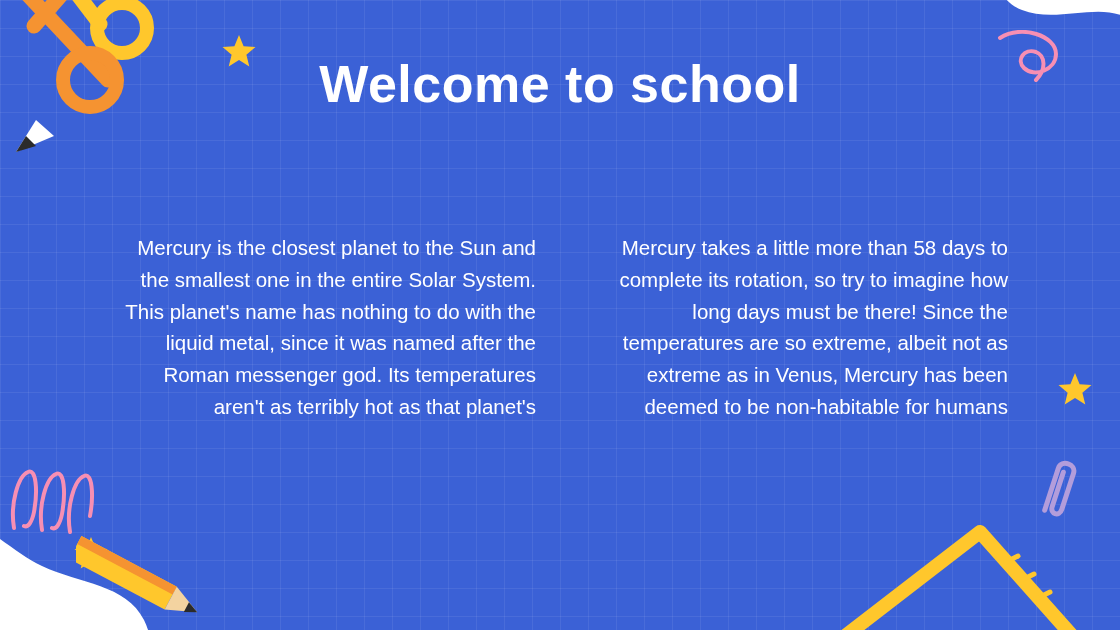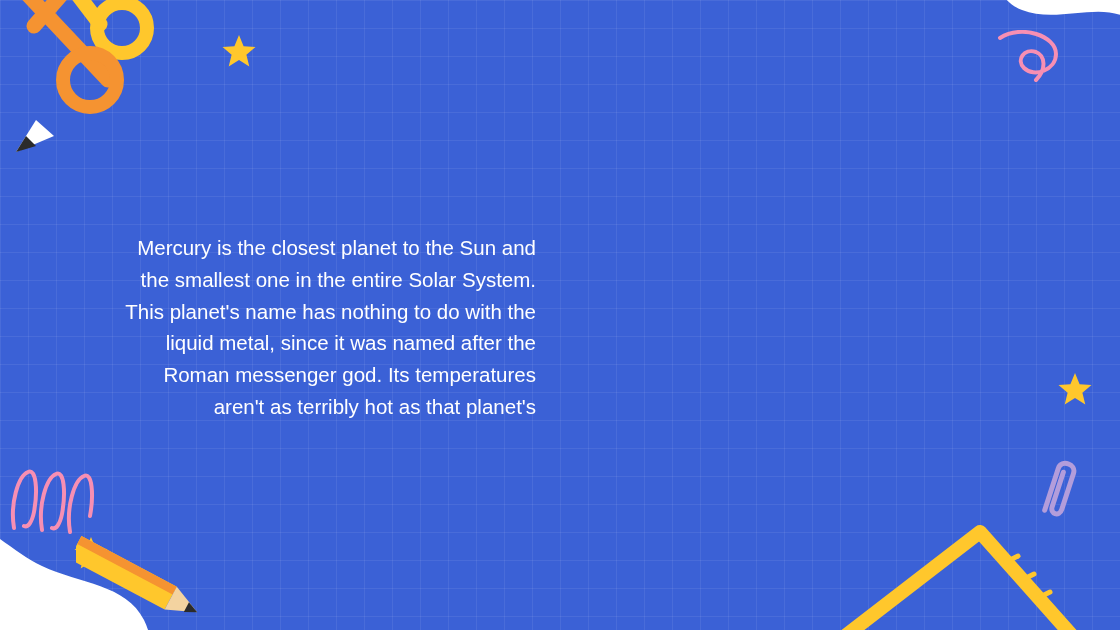--- a/index.html
+++ b/index.html
@@ -164,16 +164,18 @@
     <g fill="none" stroke="#ffc72c" stroke-width="14" stroke-linejoin="round">
       <path d="M10,118 L150,10 L246,118"></path>
     </g>
     <g stroke="#ffc72c" stroke-width="5" stroke-linecap="round">
       <line x1="176" y1="40" x2="188" y2="34"></line>
       <line x1="192" y1="58" x2="204" y2="52"></line>
       <line x1="208" y1="76" x2="220" y2="70"></line>
     </g>
   </svg>
 
+  <div id="title">Welcome to school</div>
 
   <div class="column" id="col-left">Mercury is the closest planet to the Sun and the smallest one in the entire Solar System. This planet's name has nothing to do with the liquid metal, since it was named after the Roman messenger god. Its temperatures aren't as terribly hot as that planet's</div>
+  <div class="column" id="col-right">Mercury takes a little more than 58 days to complete its rotation, so try to imagine how long days must be there! Since the temperatures are so extreme, albeit not as extreme as in Venus, Mercury has been deemed to be non-habitable for humans</div>
 
 </div>
 
 </body></html>

